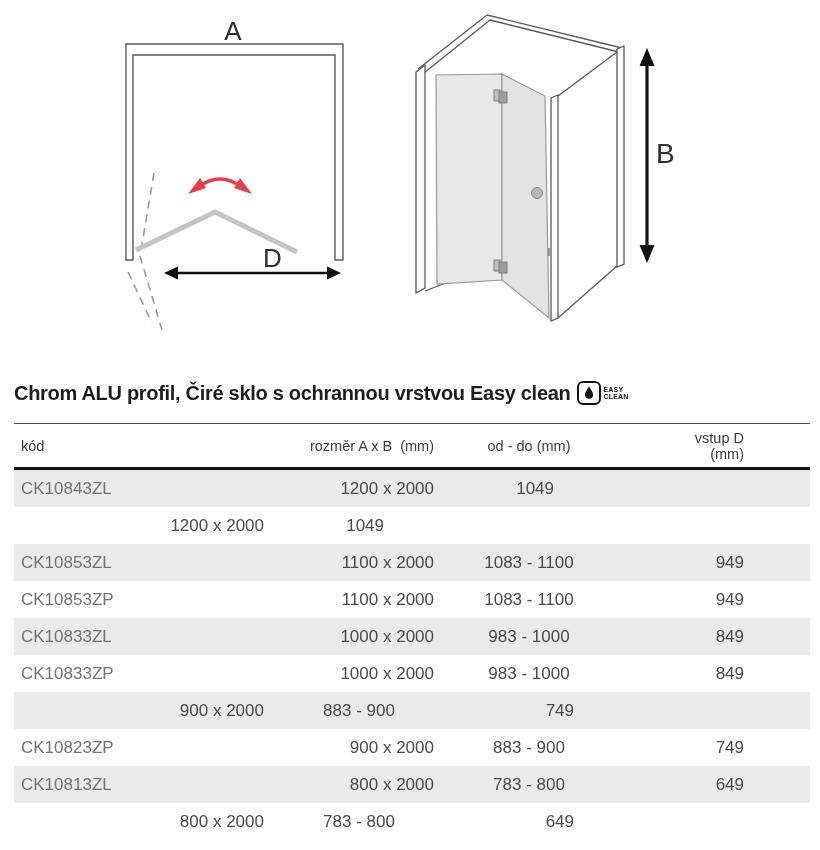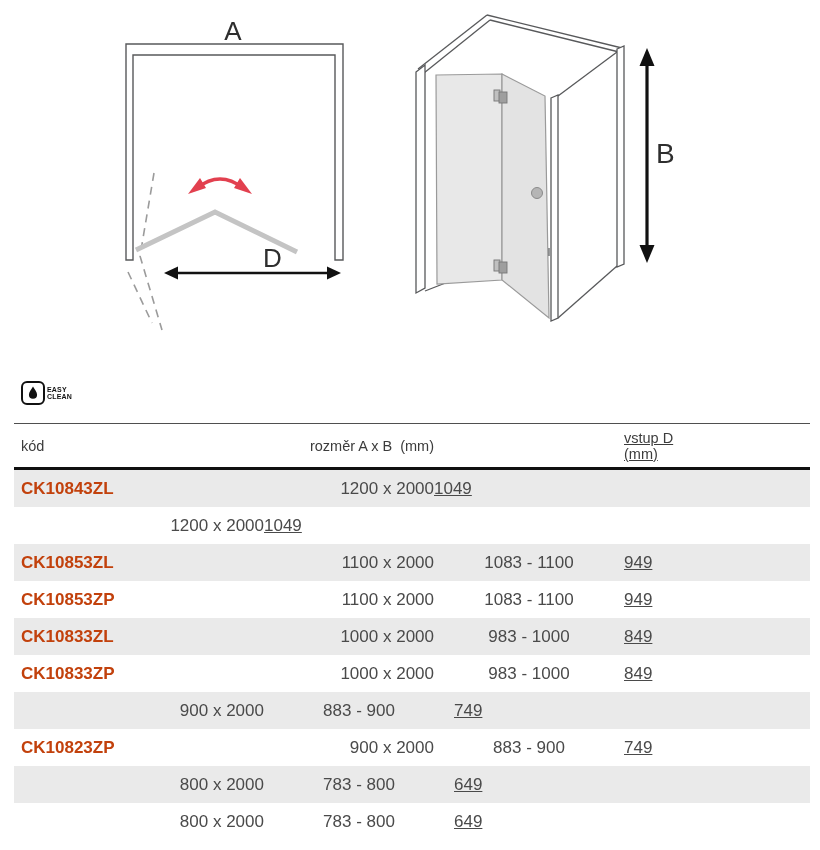--- a/index.html
+++ b/index.html
@@ -25,27 +25,27 @@
              letter-spacing:0.2px; }
 
   
   .spec-table { position:absolute; left:14px; top:423px; width:796px;
                 border-top:1px solid #4f4f4f; }
   .thead { display:flex; height:46px; border-bottom:3px solid #101010;
            align-items:center; font-size:14.5px; color:#3c3c3c; }
   .c1 { width:170px; text-align:left; padding-left:7px; }
   .c2 { width:250px; text-align:right; }
   .c3 { width:190px; text-align:center; }
-  .c4 { width:120px; text-align:left;text-decoration:underline; }
+  .c4 { width:120px; text-align:right; }
   .thead .c2 { white-space:pre; }
   .thead .c3 div, .thead .c4 div { line-height:16px; }
   .row { display:flex; height:37px; align-items:center;
          font-size:17px; color:#4a4a4a; }
   .row:nth-child(odd) { background:#eaeaea; }
-  .code { font-weight:bold; color:#c2410c; }
+  .code { font-weight:normal; color:#737373; }
 </style>
 </head>
 <body>
 
 <div class="page">
 
   <svg class="front-view" viewBox="0 0 280 330" xmlns="http://www.w3.org/2000/svg">
     <text x="133" y="30" text-anchor="middle" font-size="26">A</text>
 
     <path d="M 26,250 L 26,34 L 243,34 L 243,250 L 235,250 L 235,45 L 33,45 L 33,250 Z" fill="#ffffff" stroke="#58595b" stroke-width="1.4"></path>
@@ -108,38 +108,40 @@
 
     <g>
       <line x1="247" y1="64" x2="247" y2="247" stroke="#111111" stroke-width="3.2"></line>
       <polygon points="247,48 239.5,66 254.5,66" fill="#111111"></polygon>
       <polygon points="247,263 239.5,245 254.5,245" fill="#111111"></polygon>
     </g>
     <text x="256" y="163" font-size="28">B</text>
   </svg>
 
   <div class="title-row">
+    <h1 class="page-title">Chrom ALU profil, Čiré sklo s ochrannou vrstvou Easy clean</h1>
     <div class="easyclean">
       <span class="ec-box">
         <svg width="14" height="16" viewBox="0 0 24 26">
           <path d="M12 2 C 9 7.5, 5 11.5, 5 16 a7 7 0 0 0 14 0 C 19 11.5, 15 7.5, 12 2 Z" fill="#111"></path>
         </svg>
       </span>
       <span class="ec-text">
         <span>EASY</span>
         <span>CLEAN</span>
       </span>
     </div>
   </div>
 
   <div class="spec-table">
     <div class="thead">
       <div class="c1">kód</div>
       <div class="c2">rozměr A x B  (mm)</div>
       <div class="c3">
+        <div>od - do (mm)</div>
       </div>
       <div class="c4">
         <div>vstup D</div>
         <div>(mm)</div>
       </div>
     </div>
 
     <div class="tbody">
       <div class="row">
         <div class="c1 code">CK10843ZL</div>
@@ -179,20 +181,21 @@
         <div class="c3">883 - 900</div>
         <div class="c4">749</div>
       </div>
       <div class="row">
         <div class="c1 code">CK10823ZP</div>
         <div class="c2">900 x 2000</div>
         <div class="c3">883 - 900</div>
         <div class="c4">749</div>
       </div>
       <div class="row">
+        <div class="c1 code">CK10813ZL</div>
         <div class="c2">800 x 2000</div>
         <div class="c3">783 - 800</div>
         <div class="c4">649</div>
       </div>
       <div class="row">
         <div class="c2">800 x 2000</div>
         <div class="c3">783 - 800</div>
         <div class="c4">649</div>
       </div>
     </div>

